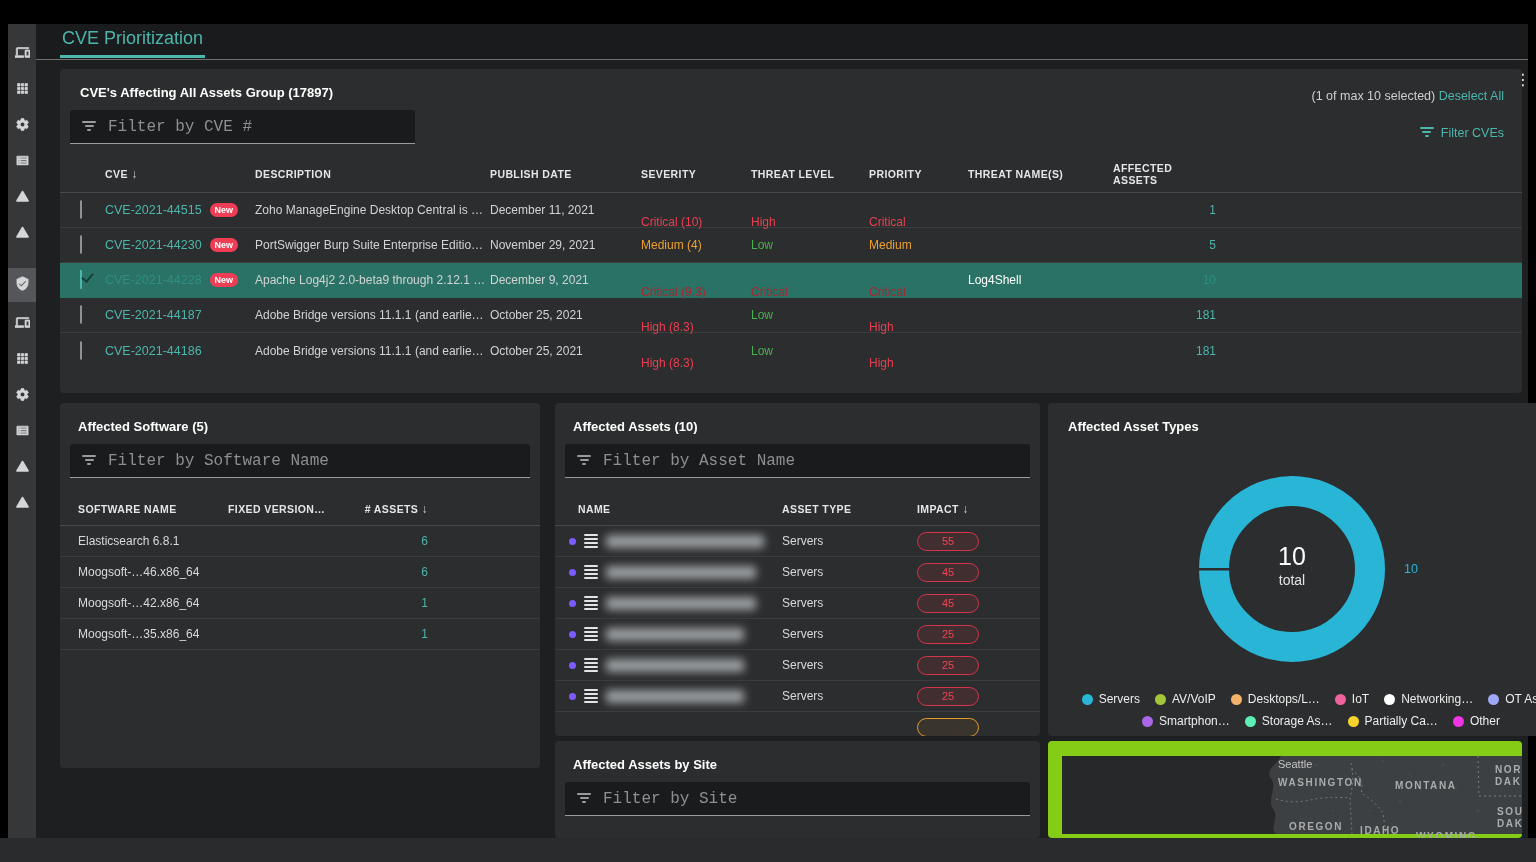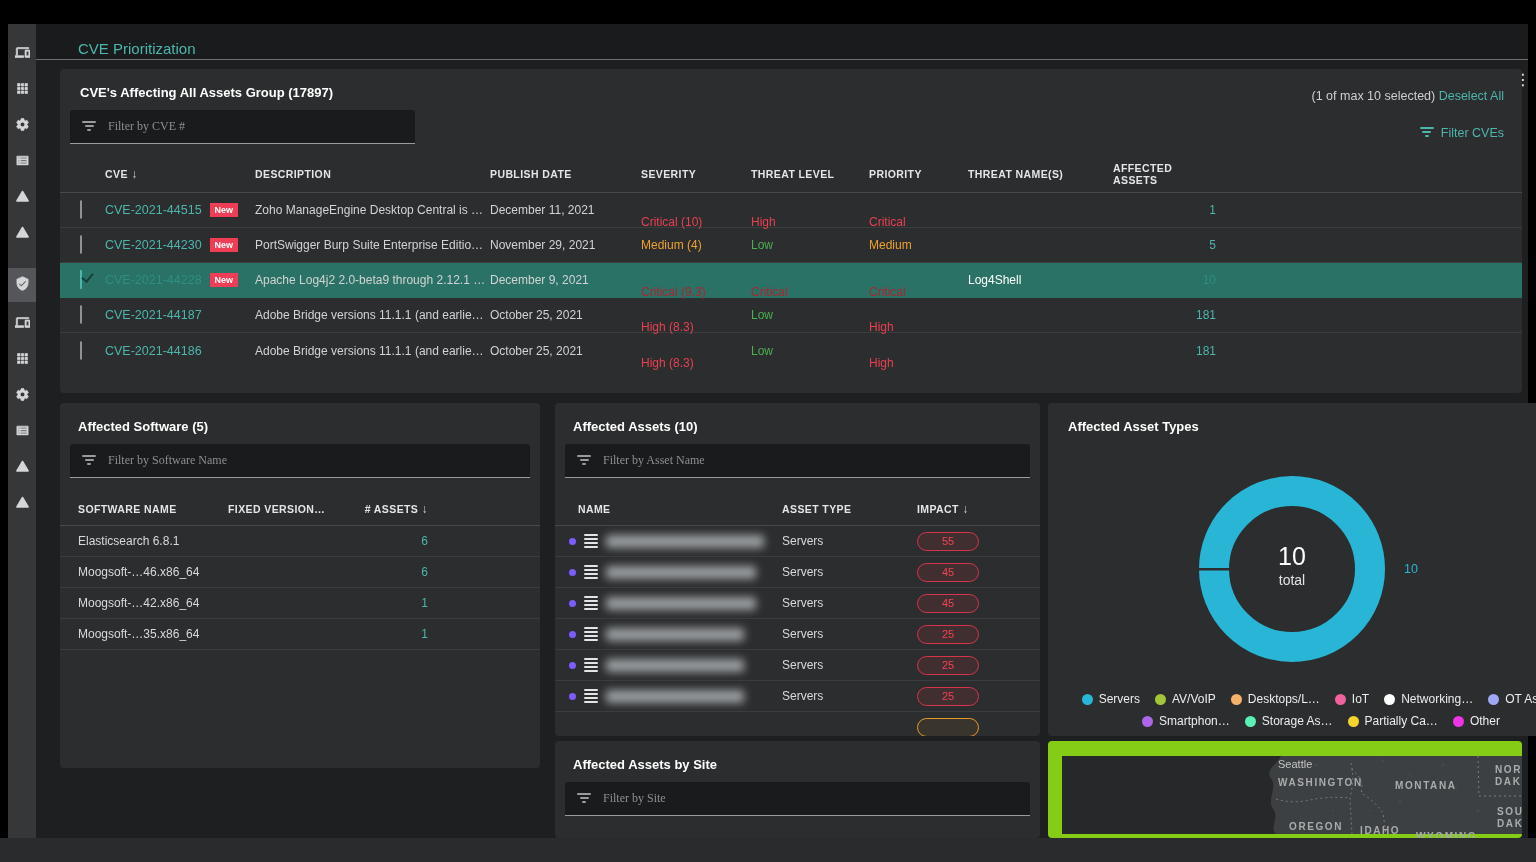--- a/index.html
+++ b/index.html
@@ -11,31 +11,31 @@
   
   .sidebar{position:absolute;left:0;top:0;width:28px;height:814px;background:#353738;z-index:5;}
   .side-item{width:28px;height:36px;display:flex;align-items:center;justify-content:center;color:#d4d6d7;cursor:pointer;}
   .side-item svg{width:15px;height:15px;fill:#d4d6d7;stroke:#d4d6d7;}
   .side-item.active{background:#54565a;height:34px;}
   .side-spacer{height:12px;}
 
   
   .content{position:absolute;left:28px;top:0;width:1492px;height:814px;}
   .tabbar{position:absolute;left:0;top:0;width:100%;height:36px;background:#1a1b1c;border-bottom:1px solid #6f6f6f;}
-  .tab{display:inline-block;margin-left:40px;padding:16px 2px 6px 2px;color:#4DB6AC;font-size:15px;border-bottom:3px solid #4DB6AC;cursor:pointer;}
+  .tab{display:inline-block;margin-left:24px;padding:4px 2px 6px 2px;color:#4DB6AC;font-size:18px;border-bottom:3px solid #4DB6AC;cursor:pointer;}
 
   .main{position:absolute;left:0;top:37px;width:100%;height:777px;background:#1d1f20;}
   .kebab{position:absolute;right:1px;top:12px;color:#e8e8e8;font-size:16px;letter-spacing:0;cursor:pointer;line-height:14px;width:12px;text-align:center;}
 
   .panel{position:absolute;background:#2b2d2e;border-radius:4px;overflow:hidden;}
   .panel-title{font-size:13px;font-weight:bold;color:#fff;padding:16px 20px 0 20px;}
 
   
   .filter-wrap{position:relative;margin:10px 10px 0 10px;height:34px;background:#1a1b1c;border-bottom:1px solid #9a9b9c;border-radius:3px 3px 0 0;}
-  .filter-wrap input{position:absolute;left:36px;top:0;width:calc(100% - 40px);height:100%;background:transparent;border:none;outline:none;color:#d7d7d7;font-size:12px;font-family:Liberation Serif, serif;}
+  .filter-wrap input{position:absolute;left:36px;top:0;width:calc(100% - 40px);height:100%;background:transparent;border:none;outline:none;color:#d7d7d7;font-size:16px;font-family:Liberation Mono, monospace;}
   .filter-wrap input::placeholder{color:#8d8f90;}
   .funnel{position:absolute;left:12px;top:11px;width:14px;height:12px;}
   .funnel i{display:block;background:#9a9b9c;height:2px;margin:0 auto 2px auto;border-radius:1px;}
   .funnel i:nth-child(1){width:14px;}.funnel i:nth-child(2){width:9px;}.funnel i:nth-child(3){width:4px;}
   .funnel.teal i{background:#4DB6AC;}
 
   
   #cve-panel{left:24px;top:8px;width:1462px;height:324px;}
   .sel-note{position:absolute;right:18px;top:20px;font-size:12.5px;color:#cfcfcf;}
   .sel-note a{color:#4DB6AC;text-decoration:none;cursor:pointer;}
@@ -47,21 +47,21 @@
   .cve-header{margin-top:12px;height:37px;border-bottom:1px solid #474949;}
   .th{font-size:10.5px;font-weight:bold;color:#e4e5e6;letter-spacing:.4px;cursor:pointer;}
   .arrow{color:#cfcfcf;font-weight:normal;font-size:12px;}
   .cve-row{border-bottom:1px solid #3a3c3d;cursor:pointer;height:35px;}
   .cve-row:last-child{border-bottom:none;}
   .cve-row.selected{background:#2A7265;border-bottom-color:#2A7265;}
   .cell{font-size:12px;color:#d2d3d4;white-space:nowrap;overflow:hidden;}
   .cve-link{color:#4DB6AC;font-size:12.5px;cursor:pointer;}
   .selected .cve-link{color:#2E8E81;}
   .badge-new{display:inline-block;margin-left:8px;background:#EF3D55;color:#fff;font-size:9px;font-weight:bold;
-    padding:2px 5px 2px 5px;border-radius:0;vertical-align:1px;}
+    padding:2px 5px 2px 5px;border-radius:7px;vertical-align:1px;}
   .num{text-align:right;color:#4DB6AC;font-size:12px;}
   .selected .num{color:#2E8E81;}
   .t-red{color:#E84052;margin-top:24px;}.t-orange{color:#EFA12F;}.t-green{color:#4CAF50;}
   .selected .t-red{color:#A92631;}
   .cb{width:15px;height:15px;border:1.5px solid #8f9192;border-radius:2px;cursor:pointer;position:relative;}
   .cb.checked{background:#4DB6AC;border-color:#4DB6AC;}
   .cb.checked:after{content:"";position:absolute;left:3px;top:0px;width:5px;height:9px;border:solid #173f39;border-width:0 2px 2px 0;transform:rotate(40deg);}
 
   
   #software-panel{left:24px;top:342px;width:480px;height:365px;}

